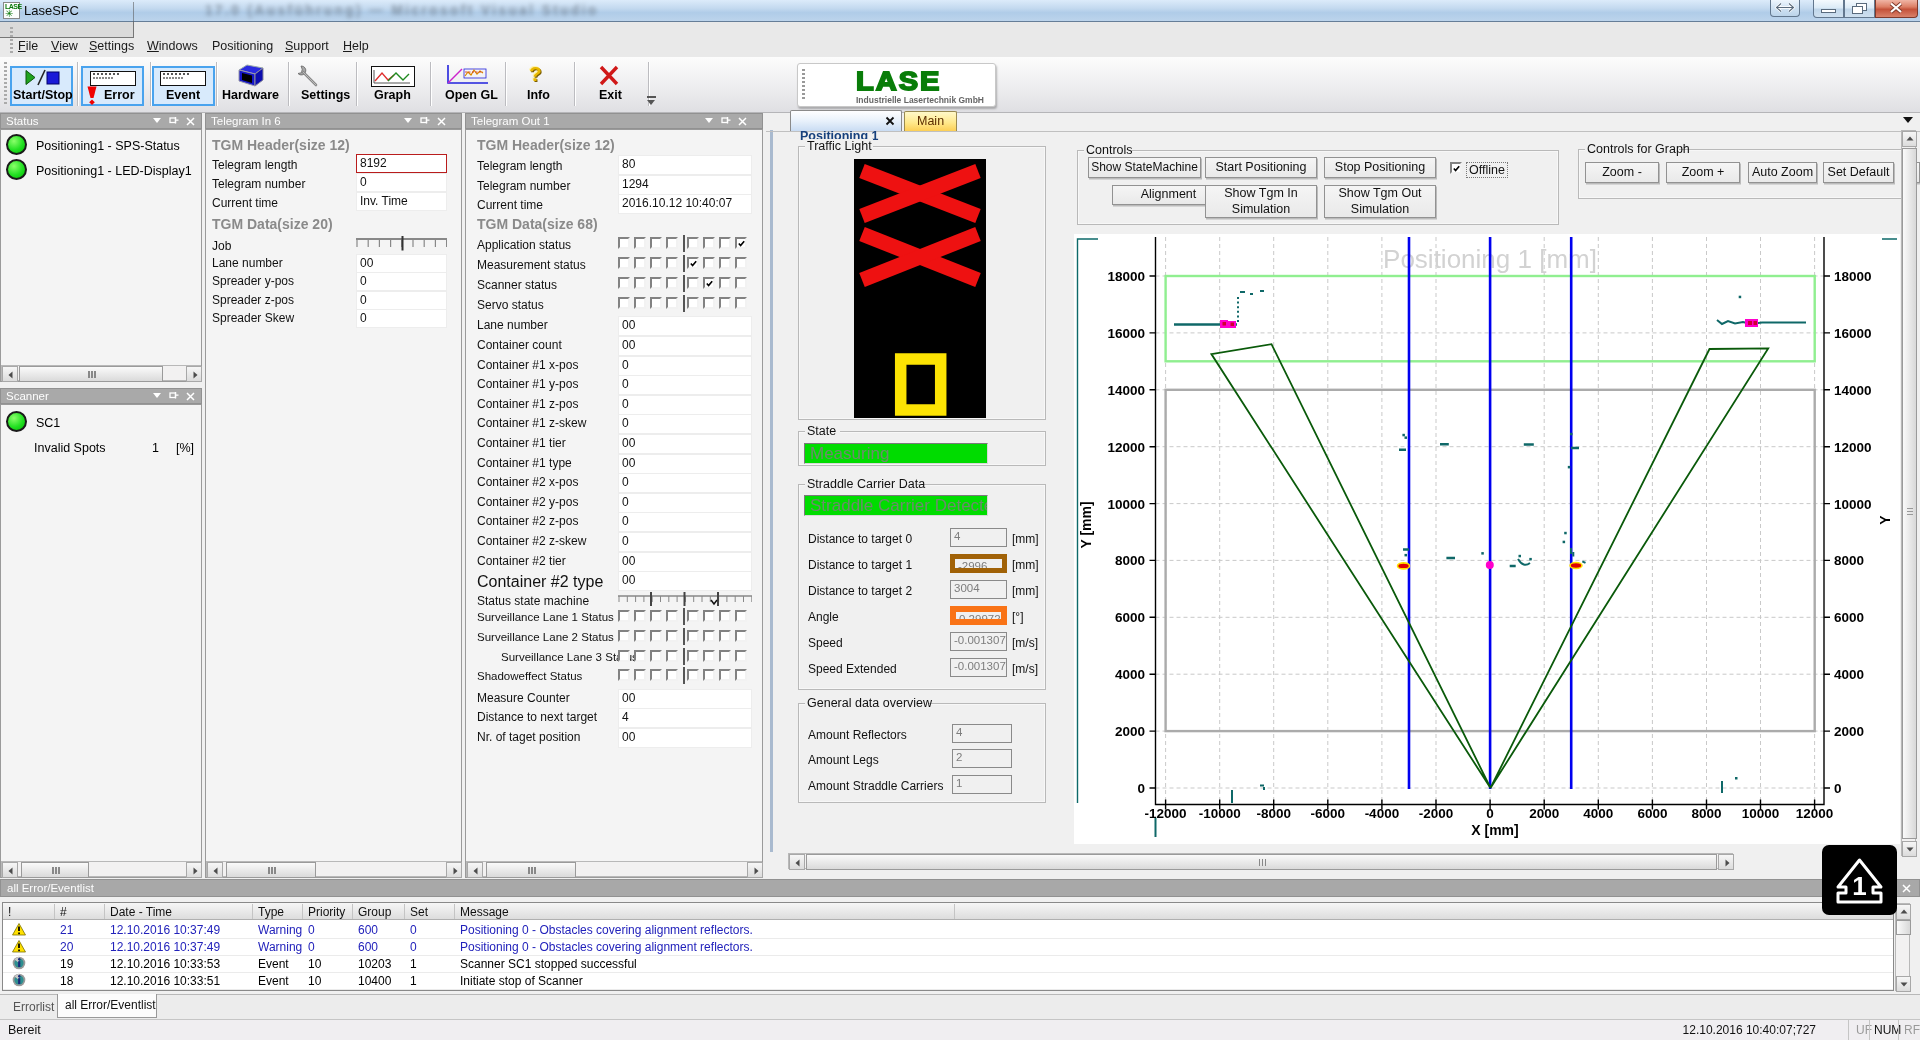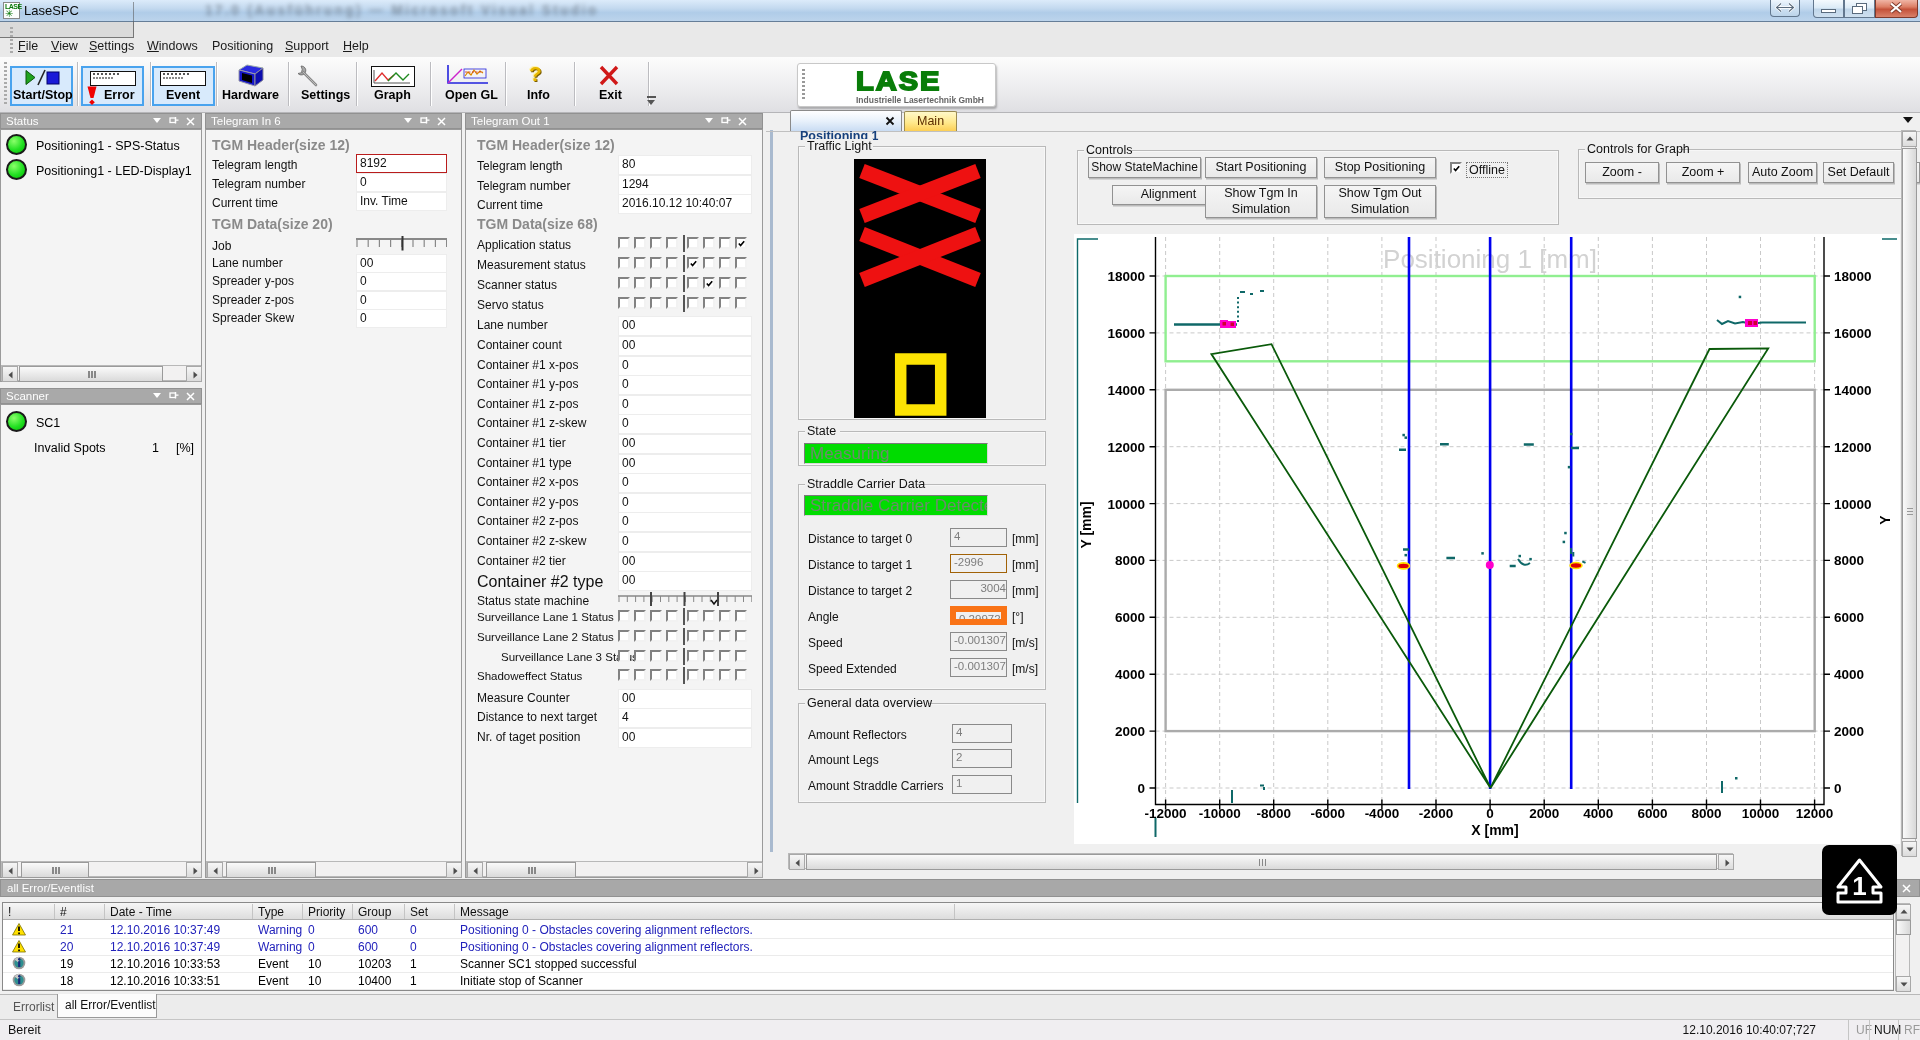--- a/index.html
+++ b/index.html
@@ -427,24 +427,24 @@
 <div style="position:absolute;left:798px;top:431px;width:248px;height:35px;box-sizing:border-box;border:1px solid #b9b9b9;box-shadow:inset 0 0 0 0.5px #fdfdfd;"></div>
 <div style="position:absolute;left:805px;top:424px;width:33px;height:14px;background:#f0f0f0;font-size:12.5px;color:#111;white-space:nowrap;padding-left:2px;">State</div>
 <div class="abs" style="left:804px;top:443px;width:184px;height:21px;background:#00dc00;border:1px solid #7a7a7a;border-bottom-color:#d8d8d8;border-right-color:#d8d8d8;box-sizing:border-box;font-size:17px;color:#6d8a6d;padding-left:5px;overflow:hidden;white-space:nowrap;">Measuring</div>
 <div style="position:absolute;left:798px;top:484px;width:248px;height:206px;box-sizing:border-box;border:1px solid #b9b9b9;box-shadow:inset 0 0 0 0.5px #fdfdfd;"></div>
 <div style="position:absolute;left:805px;top:477px;width:110px;height:14px;background:#f0f0f0;font-size:12.5px;color:#111;white-space:nowrap;padding-left:2px;">Straddle Carrier Data</div>
 <div class="abs" style="left:804px;top:495px;width:184px;height:21px;background:#00dc00;border:1px solid #7a7a7a;border-bottom-color:#d8d8d8;border-right-color:#d8d8d8;box-sizing:border-box;font-size:17px;color:#6d8a6d;padding-left:5px;overflow:hidden;white-space:nowrap;">Straddle Carrier Detecte</div>
 <div style="position:absolute;left:808px;top:532px;font-size:12px;color:#111;white-space:nowrap;">Distance to target 0</div>
 <div style="position:absolute;left:950px;top:528px;width:57px;height:19px;background:#f0f0f0;border:1px solid #8a8a8a;box-sizing:border-box;font-size:11.5px;color:#7d7d7d;padding:1px 0 0 3px;overflow:hidden;white-space:nowrap;">4</div>
 <div style="position:absolute;left:1012px;top:532px;font-size:12px;color:#111;white-space:nowrap;">[mm]</div>
 <div style="position:absolute;left:808px;top:557.6px;font-size:12px;color:#111;white-space:nowrap;">Distance to target 1</div>
-<div style="position:absolute;left:950px;top:553.6px;width:57px;height:19px;background:#f0f0f0;border:1px solid #a16207;box-sizing:border-box;font-size:11.5px;color:#7d7d7d;padding:1px 8px 0 3px;overflow:hidden;white-space:nowrap;">-2996</div>
+<div style="position:absolute;left:950px;top:553.6px;width:57px;height:19px;background:#f0f0f0;border:5px solid #a16207;box-sizing:border-box;font-size:11.5px;color:#7d7d7d;padding:1px 8px 0 3px;overflow:hidden;white-space:nowrap;">-2996</div>
 <div style="position:absolute;left:1012px;top:557.6px;font-size:12px;color:#111;white-space:nowrap;">[mm]</div>
 <div style="position:absolute;left:808px;top:583.9px;font-size:12px;color:#111;white-space:nowrap;">Distance to target 2</div>
-<div style="position:absolute;left:950px;top:579.9px;width:57px;height:19px;background:#f0f0f0;border:1px solid #8a8a8a;box-sizing:border-box;font-size:11.5px;color:#7d7d7d;padding:1px 0 0 3px;overflow:hidden;white-space:nowrap;text-align:right;">3004</div>
+<div style="position:absolute;left:950px;top:579.9px;width:57px;height:19px;background:#f0f0f0;border:1px solid #8a8a8a;box-sizing:border-box;font-size:11.5px;color:#7d7d7d;padding:1px 0 0 3px;overflow:hidden;white-space:nowrap;">3004</div>
 <div style="position:absolute;left:1012px;top:583.9px;font-size:12px;color:#111;white-space:nowrap;">[mm]</div>
 <div style="position:absolute;left:808px;top:609.5px;font-size:12px;color:#111;white-space:nowrap;">Angle</div>
 <div style="position:absolute;left:950px;top:605.5px;width:57px;height:19px;background:#f0f0f0;border:6px solid #f97316;box-sizing:border-box;font-size:11.5px;color:#7d7d7d;padding:1px 0 0 3px;overflow:hidden;white-space:nowrap;">0.299729</div>
 <div style="position:absolute;left:1012px;top:609.5px;font-size:12px;color:#111;white-space:nowrap;">[°]</div>
 <div style="position:absolute;left:808px;top:636.1px;font-size:12px;color:#111;white-space:nowrap;">Speed</div>
 <div style="position:absolute;left:950px;top:632.1px;width:57px;height:19px;background:#f0f0f0;border:1px solid #8a8a8a;box-sizing:border-box;font-size:11.5px;color:#7d7d7d;padding:1px 0 0 3px;overflow:hidden;white-space:nowrap;">-0.001307</div>
 <div style="position:absolute;left:1012px;top:636.1px;font-size:12px;color:#111;white-space:nowrap;">[m/s]</div>
 <div style="position:absolute;left:808px;top:661.7px;font-size:12px;color:#111;white-space:nowrap;">Speed Extended</div>
 <div style="position:absolute;left:950px;top:657.7px;width:57px;height:19px;background:#f0f0f0;border:1px solid #8a8a8a;box-sizing:border-box;font-size:11.5px;color:#7d7d7d;padding:1px 0 0 3px;overflow:hidden;white-space:nowrap;">-0.001307</div>
 <div style="position:absolute;left:1012px;top:661.7px;font-size:12px;color:#111;white-space:nowrap;">[m/s]</div>

